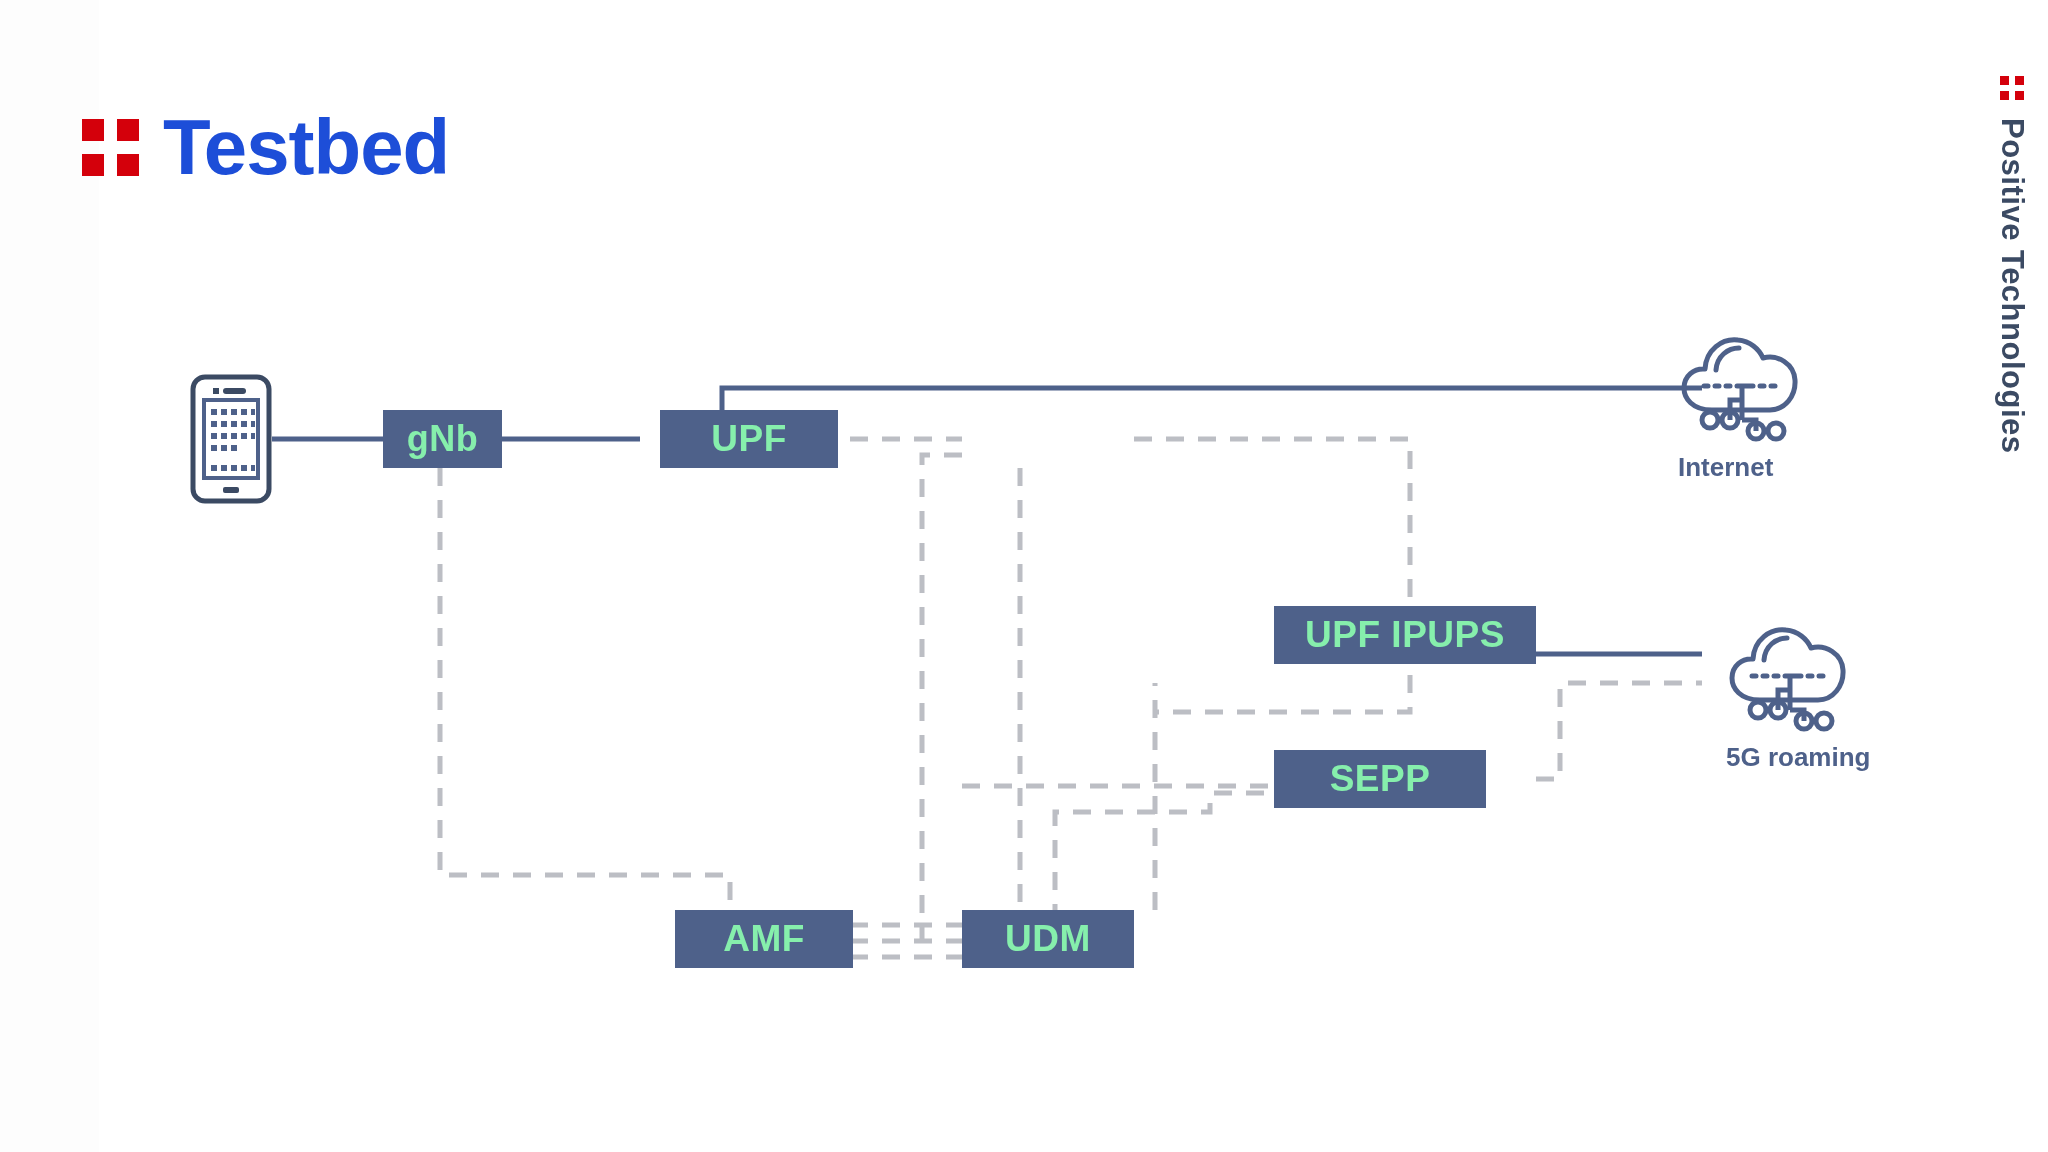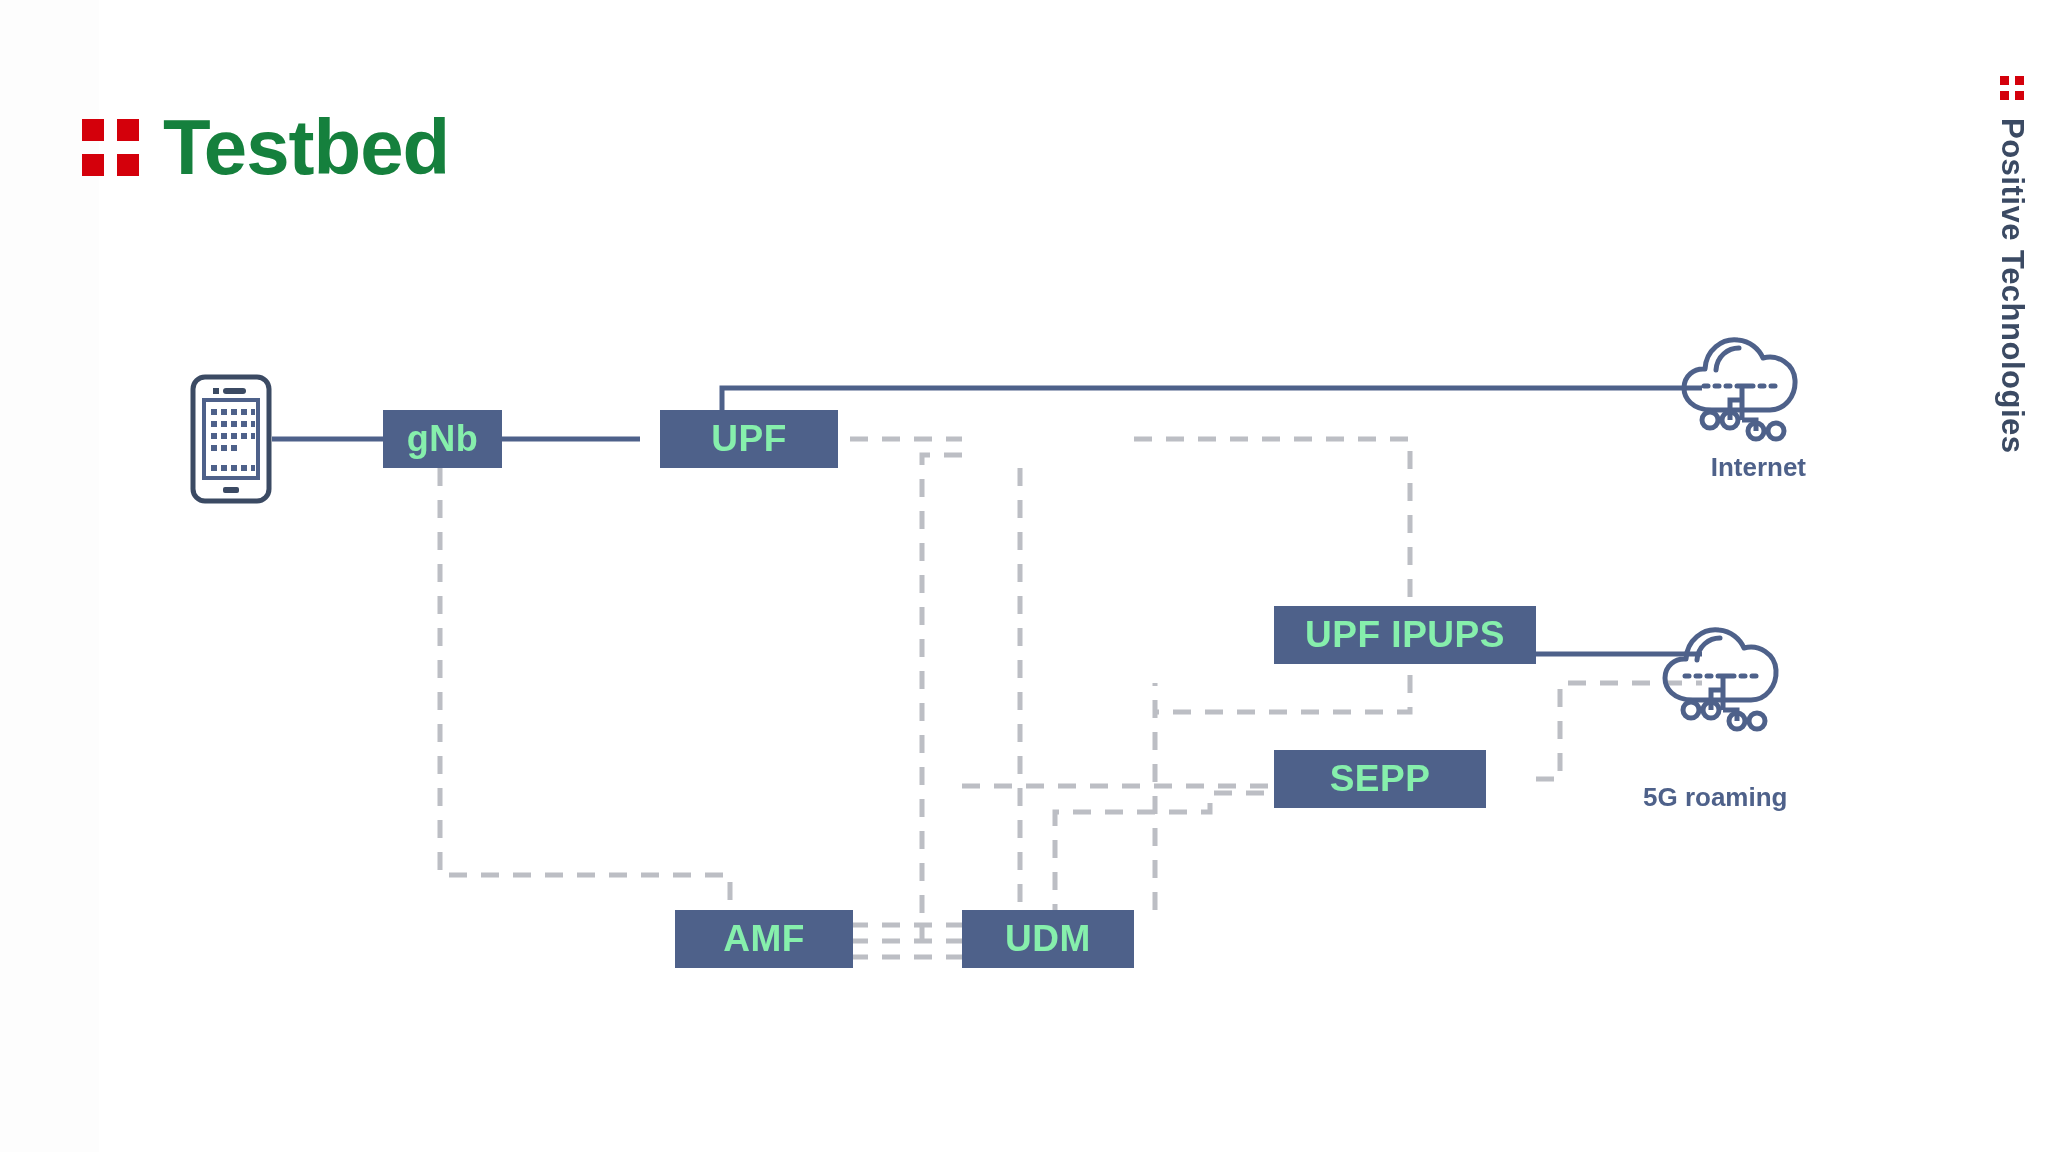--- a/index.html
+++ b/index.html
@@ -53,21 +53,21 @@
     gap: 13px;
   }
   .logo-mark {
     width: 22px;
     height: 22px;
     background: #d4000b;
   }
   .logo-word {
     font-size: 78px;
     font-weight: bold;
-    color: #15803d;
+    color: #1d4ed8;
     letter-spacing: -1px;
     line-height: 1;
   }
 
   
   .brand {
     position: absolute;
     right: 18px;
     top: 76px;
     display: flex;
@@ -124,24 +124,24 @@
   .node-ipups { left: 1274px; top: 606px; width: 262px; height: 58px; }
   .node-sepp  { left: 1274px; top: 750px; width: 212px; height: 58px; }
   .node-amf   { left: 640px;  top: 910px; width: 178px; height: 58px; margin-left: 35px; }
   .node-udm   { left: 962px;  top: 910px; width: 172px; height: 58px; }
 
   
   .endpoint {
     position: absolute;
     display: flex;
     flex-direction: column;
-    align-items: flex-end;
+    align-items: flex-start;
   }
   .endpoint-internet { left: 1678px; top: 328px; }
-  .endpoint-roaming  { left: 1643px; top: 618px; gap: 40px; }
+  .endpoint-roaming  { left: 1726px; top: 618px; }
   .endpoint-label {
     margin-top: 6px;
     font-size: 26px;
     font-weight: bold;
     color: #4e618a;
     white-space: nowrap;
   }
 
   
   .phone {

